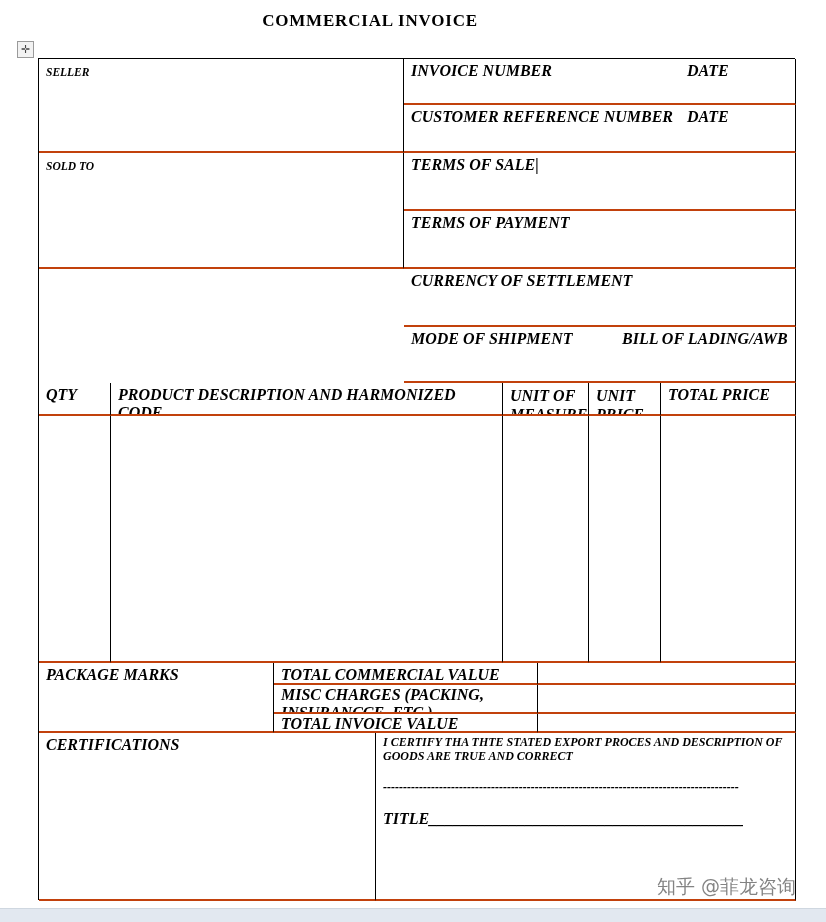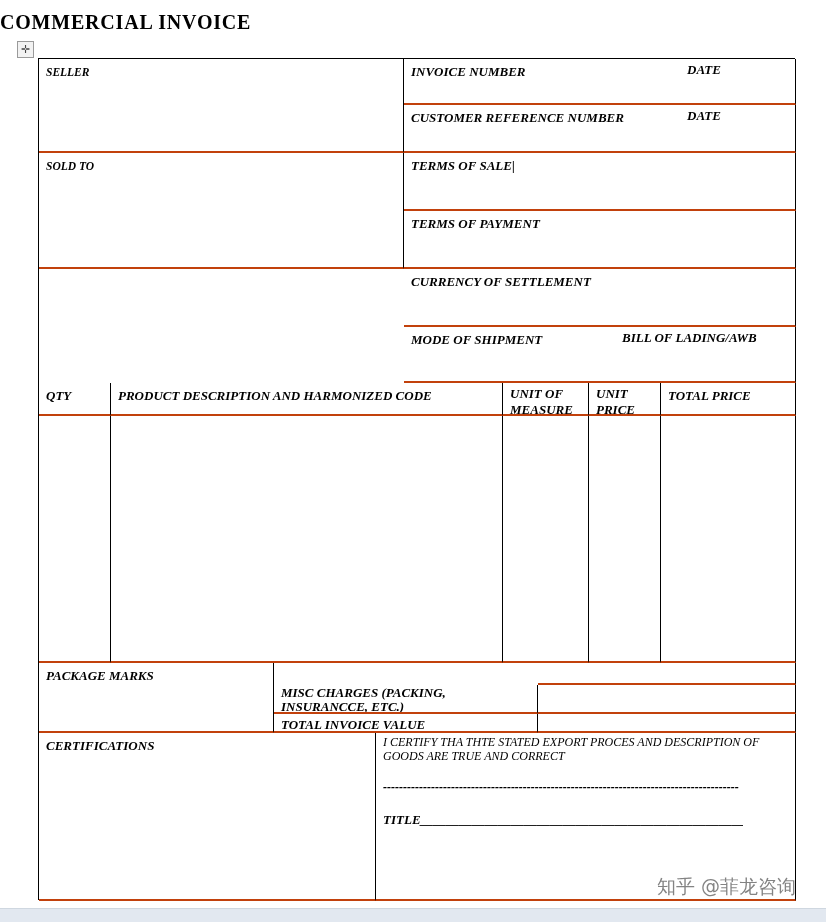--- a/index.html
+++ b/index.html
@@ -7,21 +7,22 @@
   body {
     position: relative;
     background: #ffffff;
     font-family: "Liberation Serif", serif;
     overflow: hidden;
   }
   .doc-title {
     position: absolute;
     left: 0; top: 11px;
     width: 740px;
-    font-size: 20px;
+    text-align: center;
+    font-size: 17px;
     font-weight: bold;
     letter-spacing: 0.8px;
     color: #000;
   }
   .move-handle {
     position: absolute;
     left: 17px; top: 41px;
     width: 17px; height: 17px;
     border: 1px solid #9a9a9a;
     background: #f2f2f2;
@@ -41,30 +42,30 @@
     border-left: 1px solid #000;
   }
   .cell {
     border-right: 1px solid #000;
     border-bottom: 2px solid #c2410c;
     position: relative;
     padding: 3px 7px;
     overflow: hidden;
   }
   .lbl {
-    font-size: 13px;
+    font-size: 16px;
     font-weight: bold;
     font-style: italic;
     color: #000;
     display: inline-block;
   }
   .lbl-sm { font-size: 11.5px; }
   .abs { position: absolute; top: 3px; }
   .certify-text {
-    font-size: 12px; font-weight: normal; font-style: italic;
+    font-size: 12px; font-weight: bold; font-style: italic;
     max-width: 410px; line-height: 1.15;
   }
   .dash-line {
     display: block;
     margin-top: 16px;
     font-size: 12px; font-weight: bold; font-style: italic;
     white-space: nowrap;
     max-width: 356px;
     overflow: hidden;
   }
@@ -152,20 +153,23 @@
   <div class="cell" style="grid-area:8/1/9/2"></div>
   <div class="cell" style="grid-area:8/2/9/6"></div>
   <div class="cell" style="grid-area:8/6/9/8"></div>
   <div class="cell" style="grid-area:8/8/9/9"></div>
   <div class="cell" style="grid-area:8/9/9/10"></div>
 
   <div class="cell" style="grid-area:9/1/12/3">
     <span class="lbl">PACKAGE MARKS</span>
   </div>
 
+  <div class="cell" style="grid-area:9/3/10/7">
+    <span class="lbl">TOTAL COMMERCIAL VALUE</span>
+  </div>
   <div class="cell" style="grid-area:9/7/10/10"></div>
 
   <div class="cell" style="grid-area:10/3/11/7;padding-top:1px">
     <span class="lbl" style="line-height:1.1">MISC CHARGES (PACKING, INSURANCCE, ETC.)</span>
   </div>
   <div class="cell" style="grid-area:10/7/11/10"></div>
 
   <div class="cell" style="grid-area:11/3/12/7;padding-top:1px">
     <span class="lbl">TOTAL INVOICE VALUE</span>
   </div>

